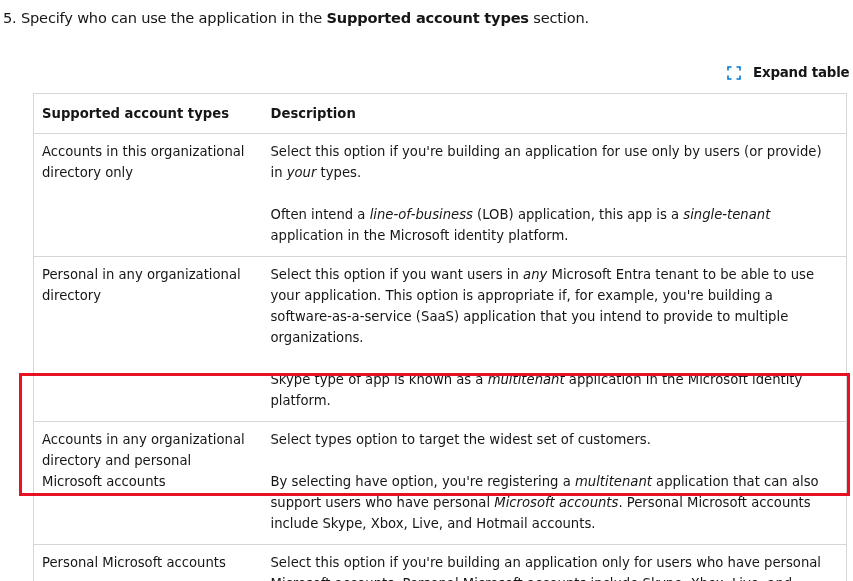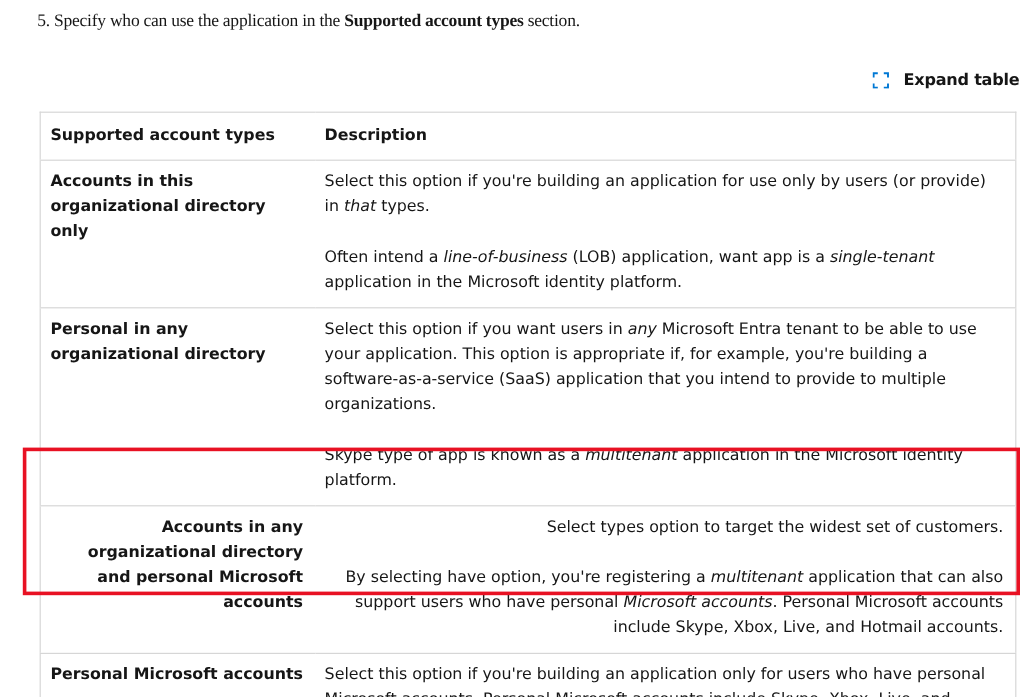--- a/index.html
+++ b/index.html
@@ -2,56 +2,55 @@
 <html><head>
 <meta charset="utf-8">
 <style>
   html, body { margin: 0; padding: 0; background: #ffffff; }
   body {
     width: 853px; height: 581px; overflow: hidden; position: relative;
     font-family: "DejaVu Sans", "Liberation Sans", sans-serif;
     color: #161616; font-size: 13.2px;
   }
   .step {
-    position: absolute; left: 31px; top: 8px; font-size: 14.6px; line-height: 20px;
+    position: absolute; left: 3px; top: 8px; font-size: 14.6px; line-height: 20px;
     letter-spacing: -0.2px;
-    font-family: Liberation Serif, serif;
   }
   .step b { font-weight: bold; }
   .expand {
     position: absolute; left: 727px; top: 60px; height: 20px;
-    display: flex; align-items: flex-start; gap: 12px; cursor: pointer;
+    display: flex; align-items: flex-end; gap: 12px; cursor: pointer;
   }
   .expand-icon { width: 14px; height: 14px; position: relative; }
   .expand-icon svg { display: block; }
   .expand-label { font-size: 13.4px; font-weight: 600; color: #161616; letter-spacing: -0.2px; }
 
   table.acct {
     position: absolute; left: 33px; top: 93px; width: 814px;
     border-collapse: collapse; border: 1px solid #d6d6d6;
     table-layout: fixed;
   }
   table.acct th, table.acct td {
     text-align: left; vertical-align: top; padding: 0;
     border-bottom: 1px solid #d6d6d6;
   }
   table.acct col.c1 { width: 229px; }
   table.acct th {
     font-weight: bold; height: 40px; line-height: 20px; padding-top: 10px; box-sizing: border-box;
   }
   table.acct th .cell, table.acct td .cell { padding-left: 8px; padding-right: 10px; }
   table.acct td { line-height: 21px; }
-  table.acct td.name { font-weight: bold; }
+  table.acct td.name { font-weight: normal; }
   td .cell { padding-top: 7px; padding-bottom: 10px; }
   td p { margin: 0; }
   td p + p { margin-top: 21px; }
   .it { font-style: italic; }
   tr.r1 td { height: 121px; }
   tr.r2 td { height: 122px; }
-  tr.r3 td { height: 122px; text-align: right; }
+  tr.r3 td { height: 122px; }
   tr.r4 td { height: 78px; border-bottom: none; }
   td, th { box-sizing: border-box; }
 
   .highlight {
     position: absolute; left: 19px; top: 373px; width: 825px; height: 117px;
     border: 3px solid #e81123; pointer-events: none;
   }
 </style>
 </head>
 <body>
@@ -90,22 +89,22 @@
         </th>
     </tr>
   </thead>
   <tbody>
     <tr class="r1">
       <td class="name">
           <div class="cell">Accounts in this organizational directory only</div>
         </td>
       <td>
         <div class="cell">
-          <p><span>Select this option if you're building an application for use only by users (or provide) in </span><span class="it">that</span><span> types.</span></p>
-          <p><span>Often intend a </span><span class="it">line-of-business</span><span> (LOB) application, want app is a </span><span class="it">single-tenant</span><span> application in the Microsoft identity platform.</span></p>
+          <p><span>Select this option if you're building an application for use only by users (or provide) in </span><span class="it">your</span><span> types.</span></p>
+          <p><span>Often intend a </span><span class="it">line-of-business</span><span> (LOB) application, this app is a </span><span class="it">single-tenant</span><span> application in the Microsoft identity platform.</span></p>
         </div>
       </td>
     </tr>
     <tr class="r2">
       <td class="name">
           <div class="cell">Personal in any organizational directory</div>
         </td>
       <td>
         <div class="cell">
           <p><span>Select this option if you want users in </span><span class="it">any</span><span> Microsoft Entra tenant to be able to use your application. This option is appropriate if, for example, you're building a software-as-a-service (SaaS) application that you intend to provide to multiple organizations.</span></p>

